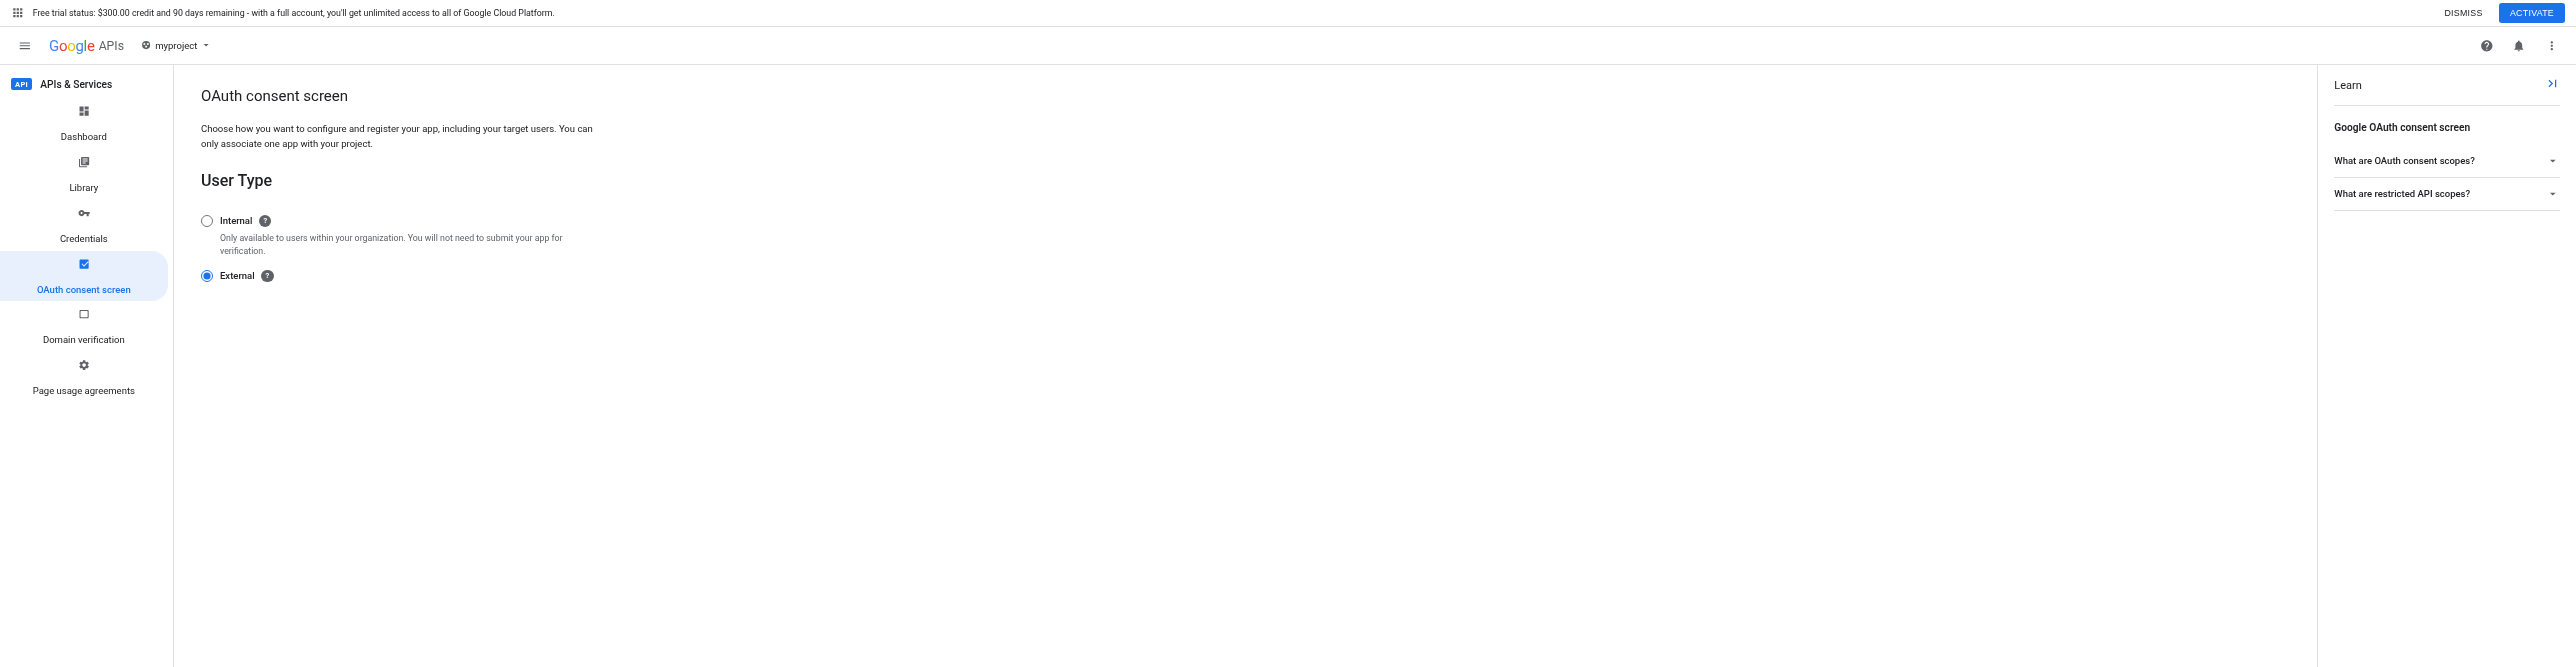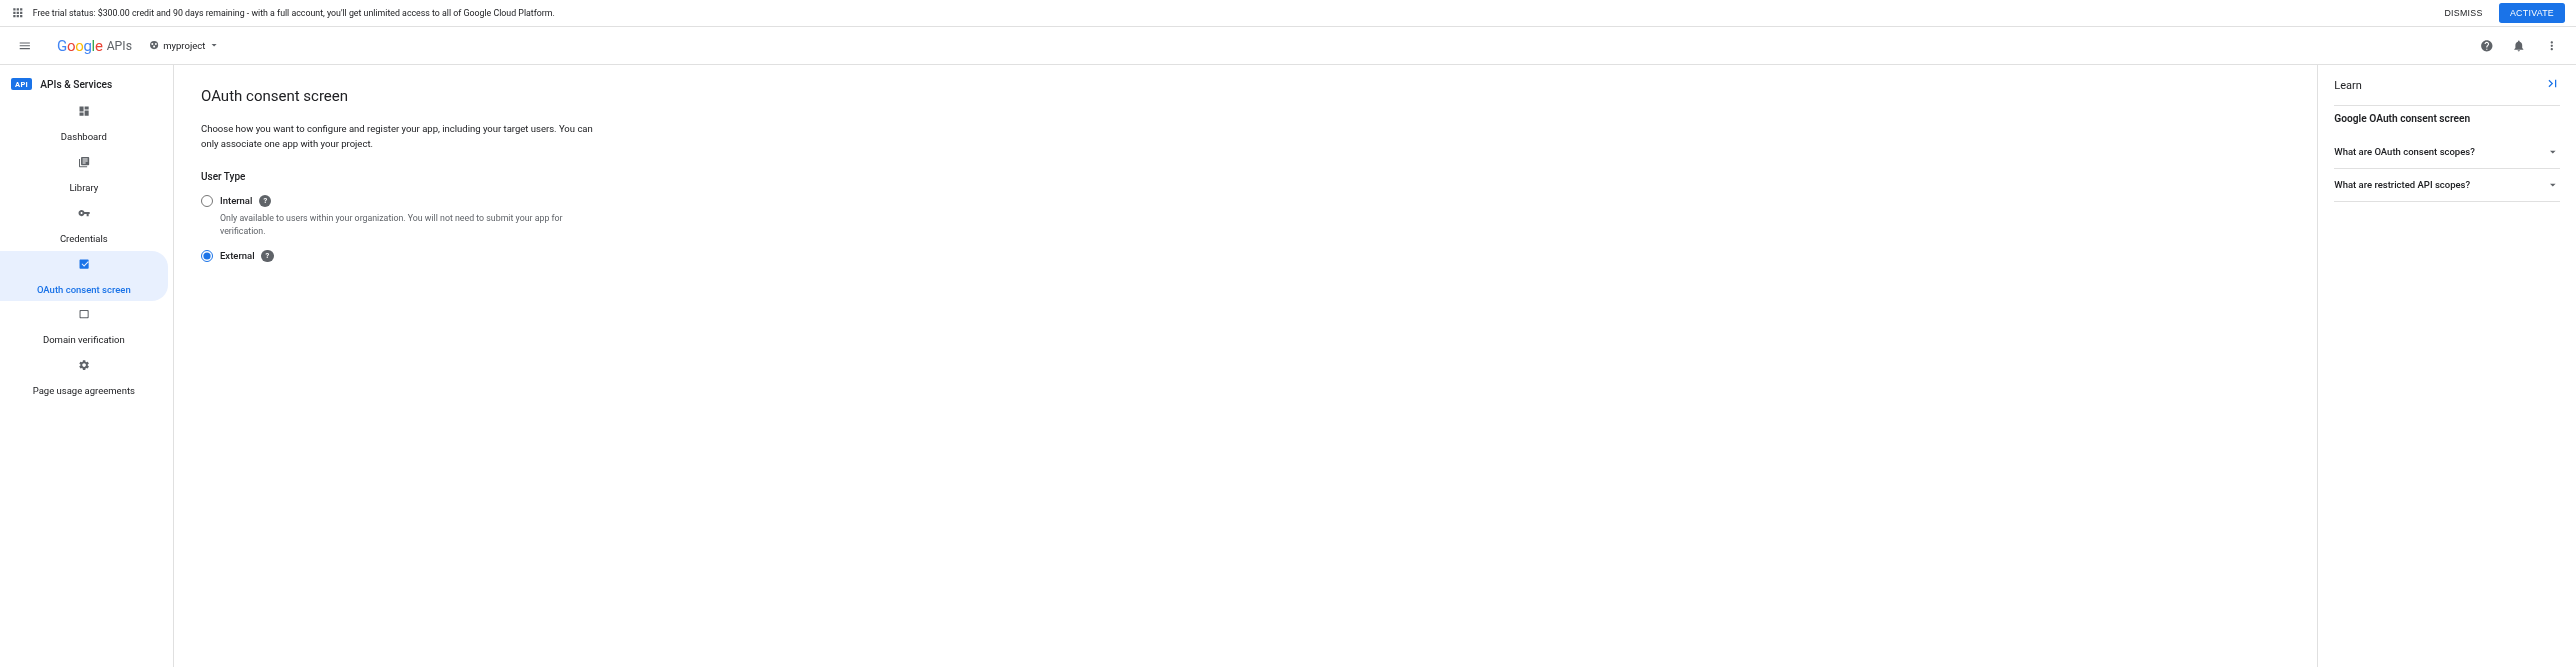--- a/index.html
+++ b/index.html
@@ -65,21 +65,20 @@
       color: #5f6368;
       font-size: 13.6px;
       padding: 5.4px;
       border-radius: 50%;
     }
     .logo-area {
       display: flex;
       align-items: center;
       gap: 2.7px;
       text-decoration: none;
-      margin-left: 8px;
     }
     .google-logo {
       font-size: 15px;
       font-weight: 400;
       letter-spacing: -0.3px;
     }
     .google-logo .g { color: #4285f4; }
     .google-logo .o1 { color: #ea4335; }
     .google-logo .o2 { color: #fbbc05; }
     .google-logo .g2 { color: #4285f4; }
@@ -230,24 +229,24 @@
       margin-bottom: 16.3px;
     }
     .description {
       font-size: 9.5px;
       color: #202124;
       line-height: 1.6;
       max-width: 407px;
       margin-bottom: 19px;
     }
     .user-type-label {
-      font-size: 10px;
-      font-weight: 500;
-      color: #202124;
-      margin-bottom: 13px;
+      font-size: 16px;
+      font-weight: 500;
+      color: #202124;
+      margin-bottom: 25px;
     }
     .radio-option {
       display: flex;
       align-items: center;
       gap: 6.8px;
       margin-bottom: 5.4px;
       cursor: pointer;
     }
     .radio-input {
       width: 12.2px;
@@ -289,21 +288,21 @@
       min-width: 258px;
       padding: 11px 16.3px;
       overflow-y: auto;
     }
     .learn-header {
       display: flex;
       align-items: center;
       justify-content: space-between;
       padding-bottom: 11px;
       border-bottom: 0.7px solid #e0e0e0;
-      margin-bottom: 7px;
+      margin-bottom: 16px;
     }
     .learn-title {
       font-size: 11px;
       font-weight: 400;
       color: #202124;
     }
     .learn-collapse-btn {
       color: #1a73e8;
       cursor: pointer;
       font-size: 13.6px;

